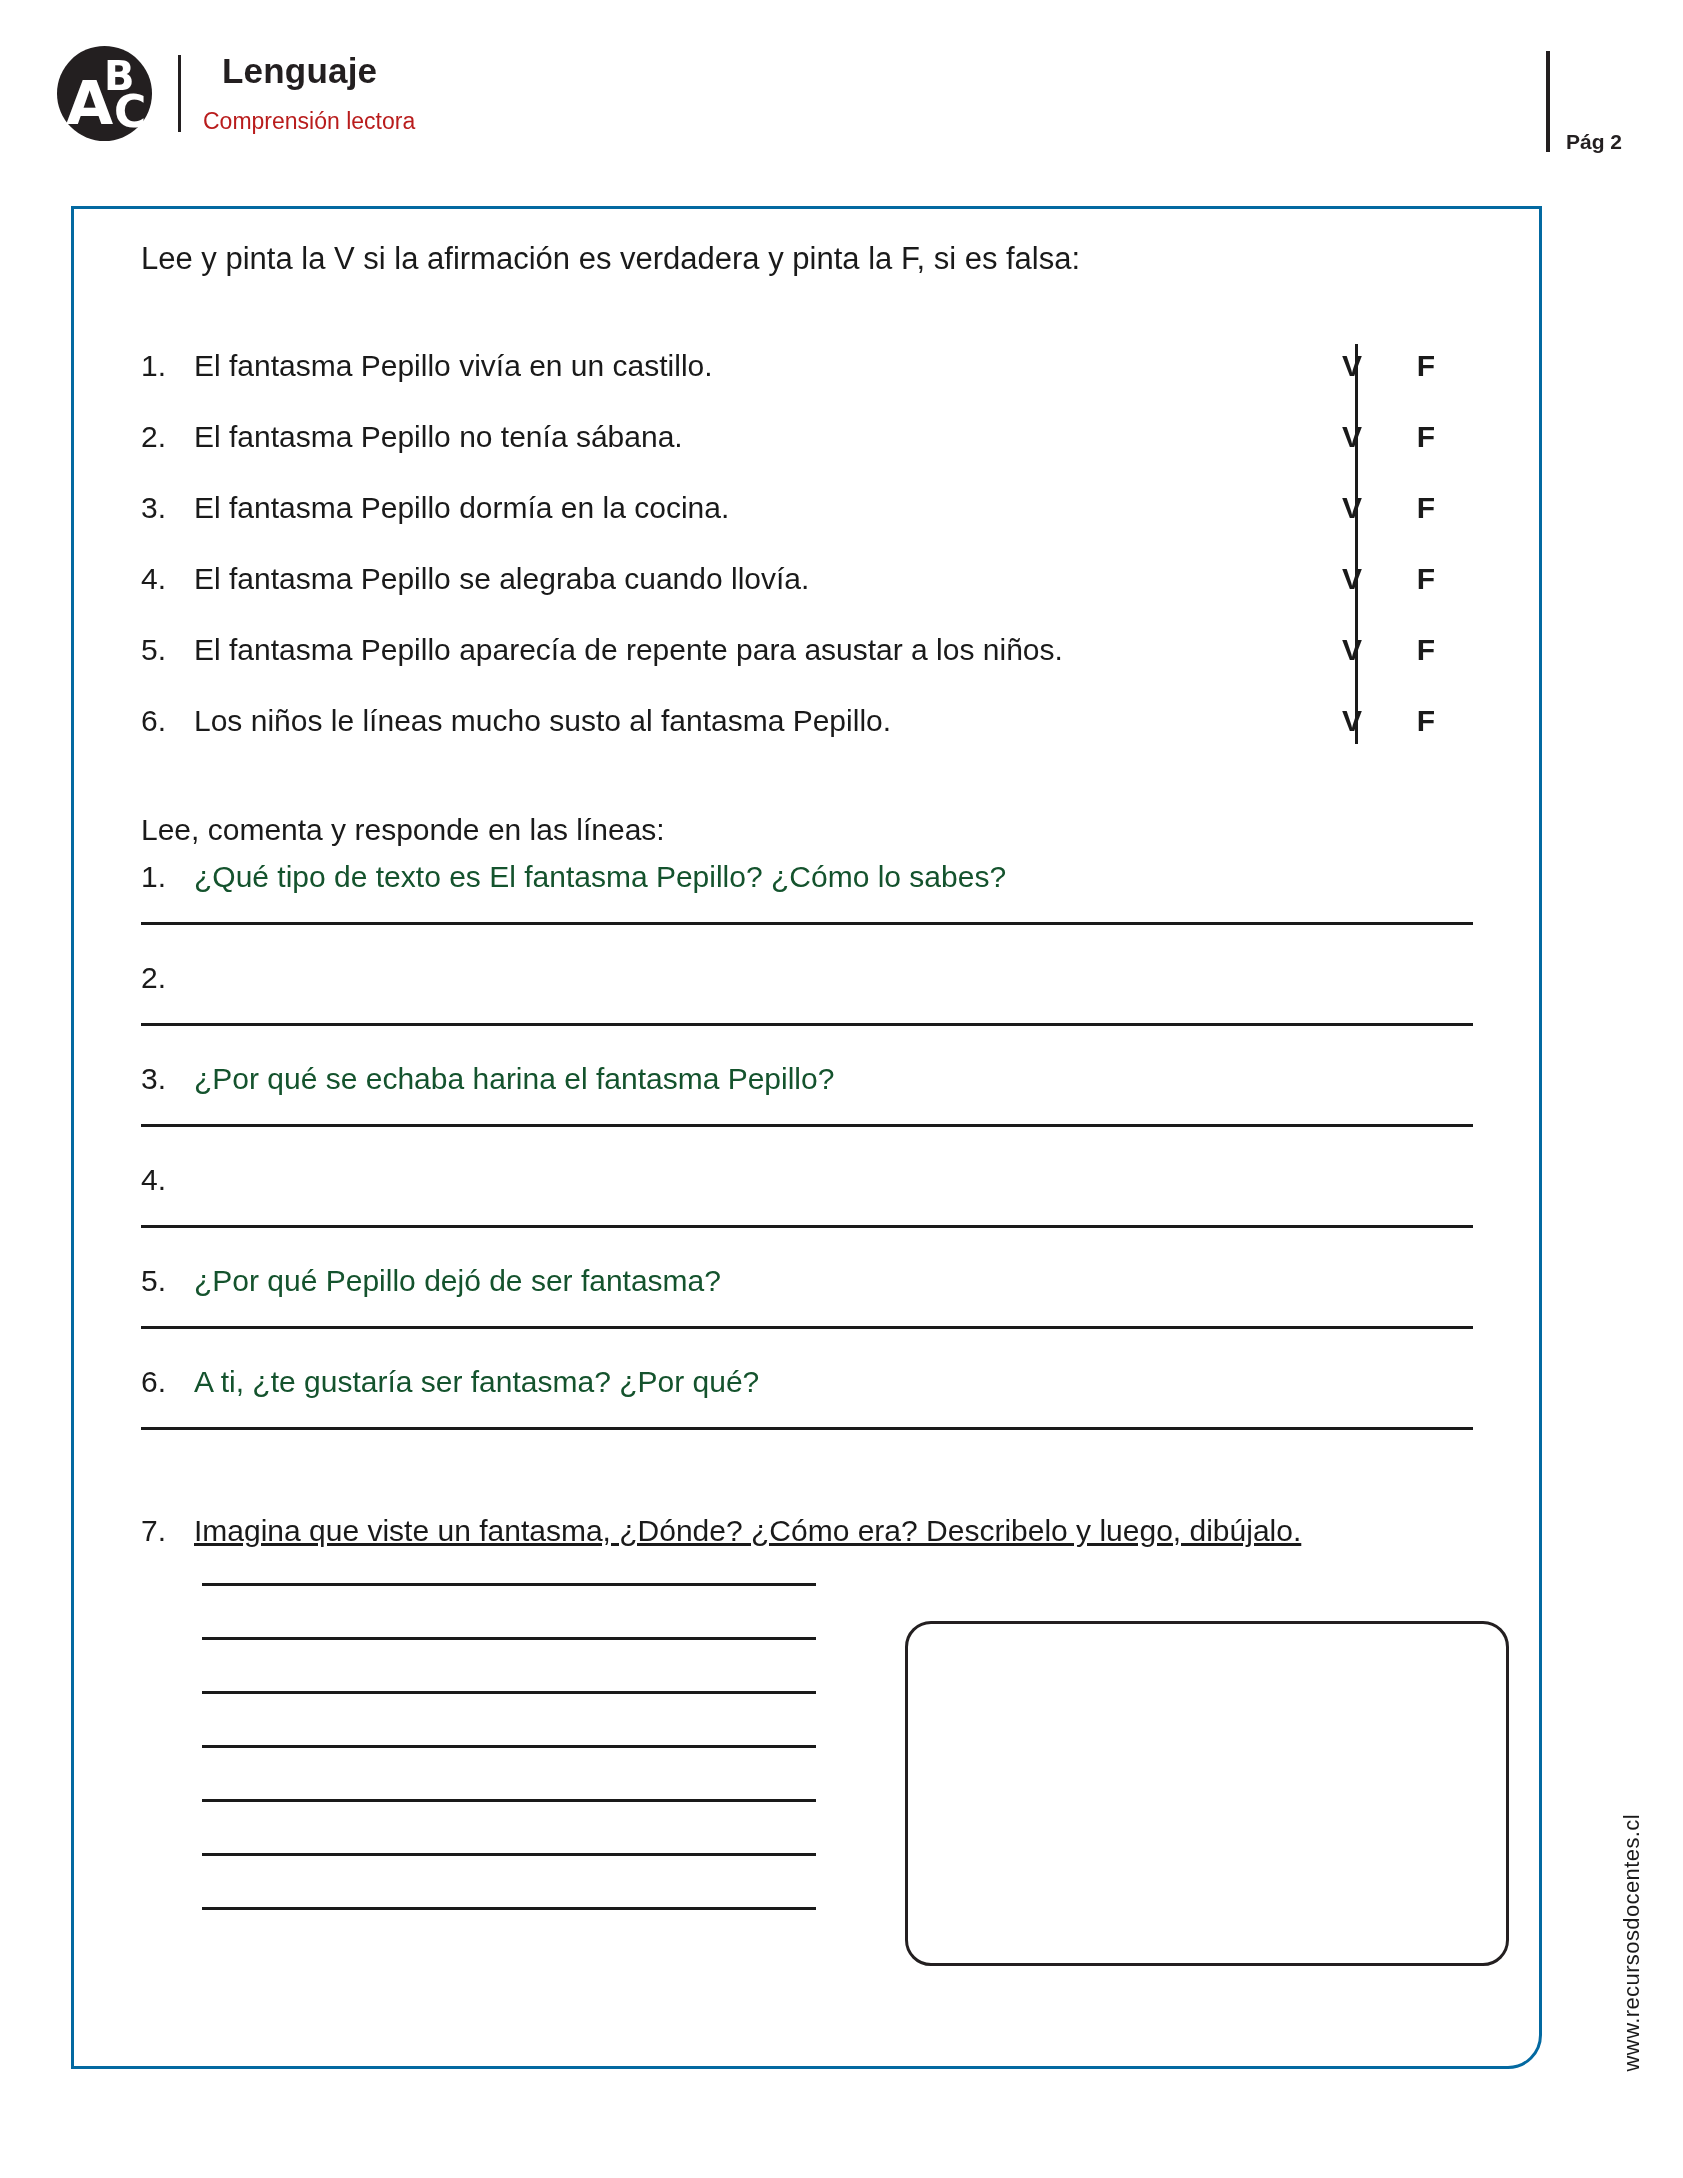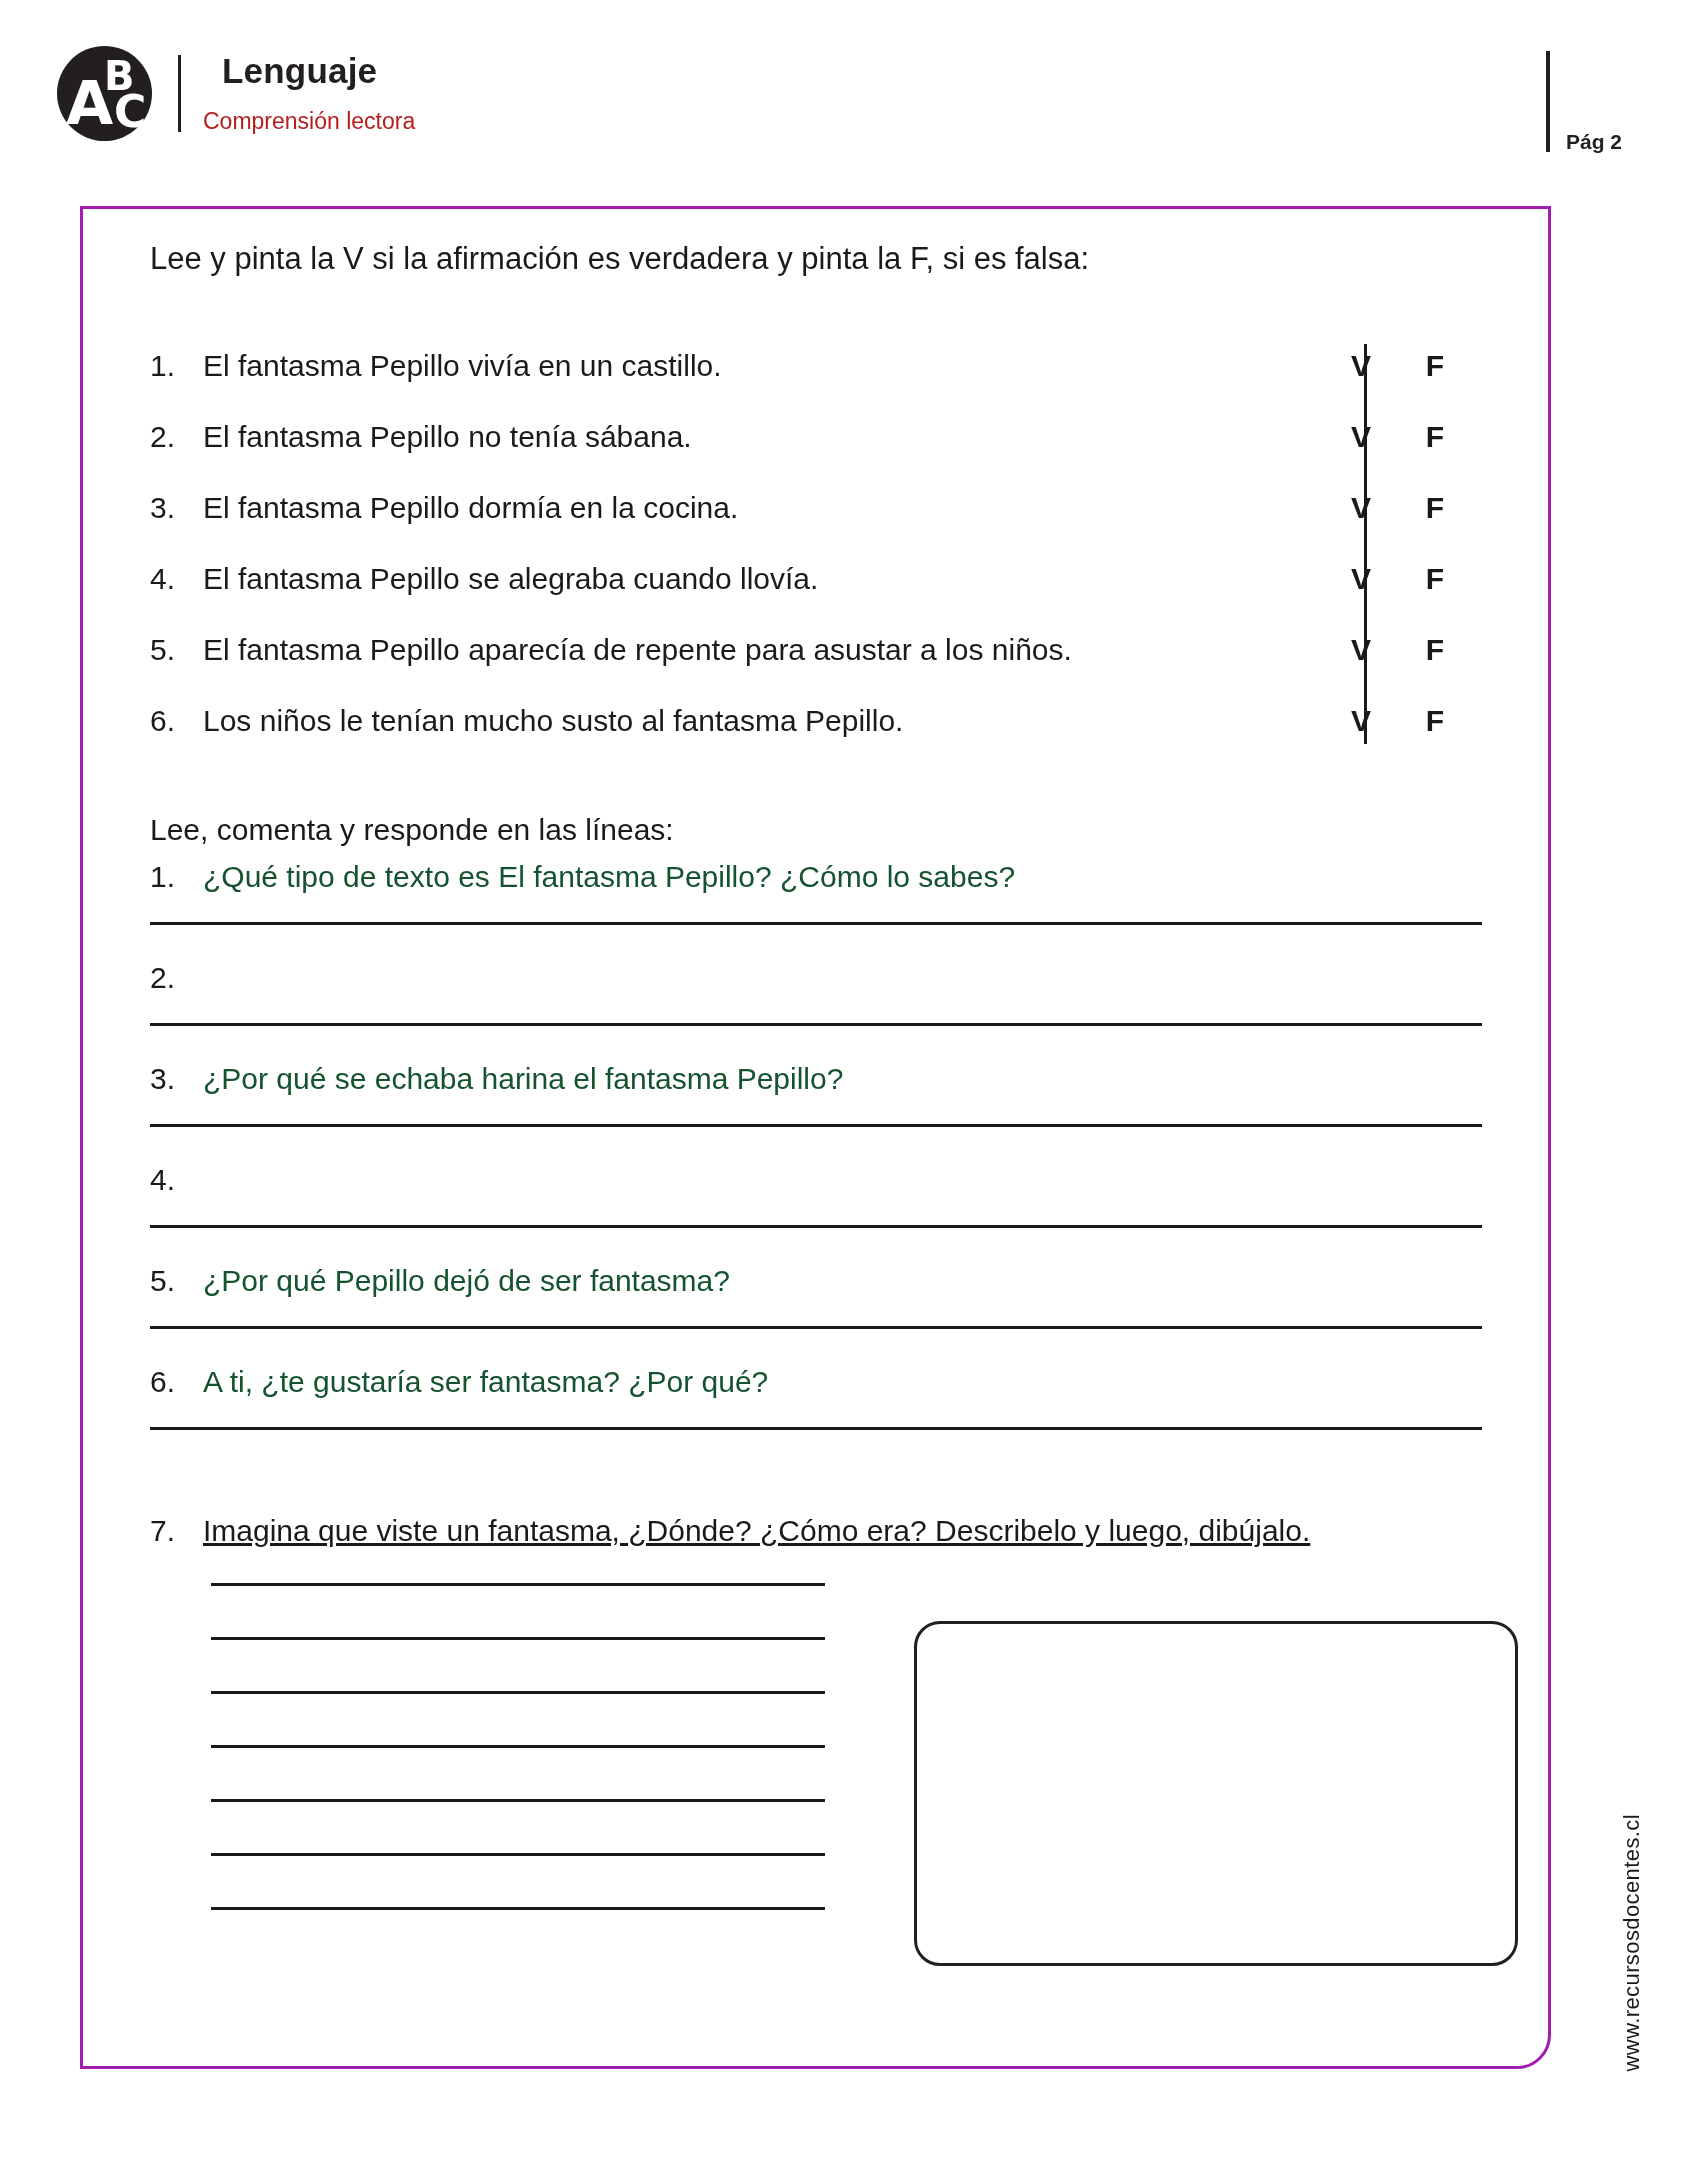--- a/index.html
+++ b/index.html
@@ -97,25 +97,25 @@
     font-size: 21px;
     font-weight: bold;
     color: #231f20;
     line-height: 1;
     padding-top: 2px;
   }
 
   
   .sheet {
     position: absolute;
-    left: 80px;
+    left: 71px;
     top: 206px;
     width: 1471px;
     height: 1863px;
-    border: 3px solid #a21caf;
+    border: 3px solid #0369a1;
     border-radius: 0 0 34px 0;
     box-sizing: border-box;
   }
 
   
   .instruction-1 {
     position: absolute;
     left: 67px;
     top: 32px;
     font-size: 31px;
@@ -340,21 +340,21 @@
 
     <div class="tf-row">
       <span class="tf-num">5.</span>
       <span class="tf-text">El fantasma Pepillo aparecía de repente para asustar a los niños.</span>
       <span class="tf-v">V</span>
       <span class="tf-f">F</span>
     </div>
 
     <div class="tf-row">
       <span class="tf-num">6.</span>
-      <span class="tf-text">Los niños le tenían mucho susto al fantasma Pepillo.</span>
+      <span class="tf-text">Los niños le líneas mucho susto al fantasma Pepillo.</span>
       <span class="tf-v">V</span>
       <span class="tf-f">F</span>
     </div>
 
     <div class="tf-divider"></div>
   </div>
 
   <div class="instruction-2">Lee, comenta y responde en las líneas:</div>
 
   <div class="q-block">

